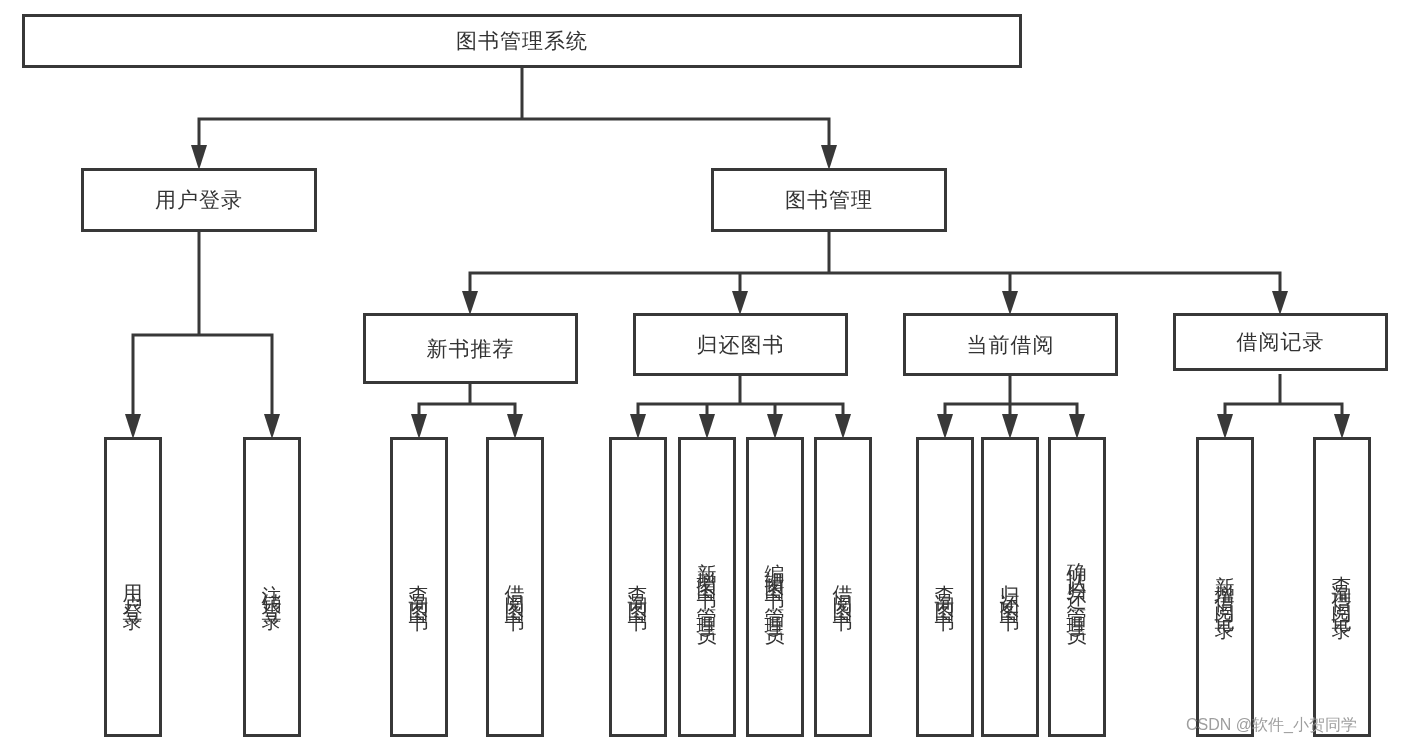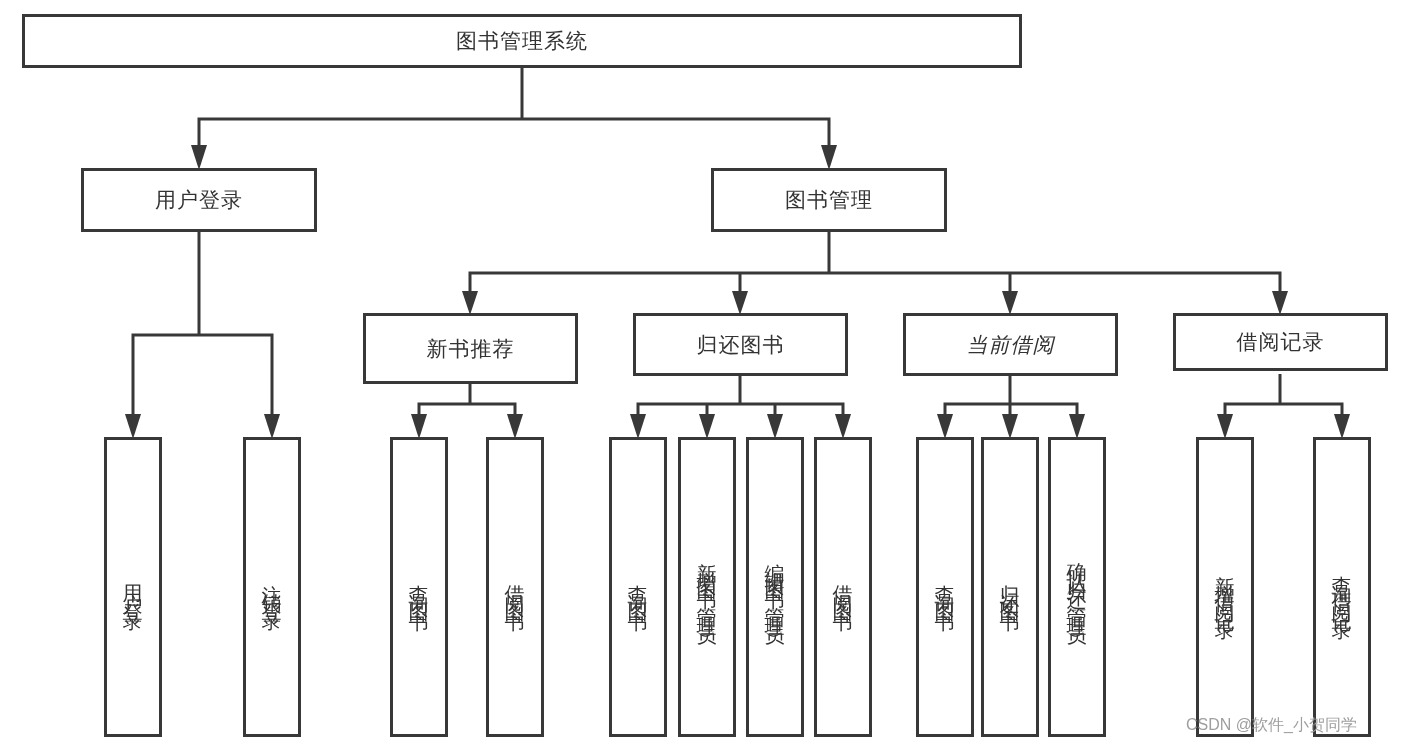--- a/index.html
+++ b/index.html
@@ -135,21 +135,21 @@
   <div class="box" style="left:711px; top:168px; width:236px; height:64px;">
     <span class="hlabel">图书管理</span>
   </div>
 
   <div class="box" style="left:363px; top:313px; width:215px; height:71px;">
     <span class="hlabel">新书推荐</span>
   </div>
   <div class="box" style="left:633px; top:313px; width:215px; height:63px;">
     <span class="hlabel">归还图书</span>
   </div>
-  <div class="box" style="left:903px; top:313px; width:215px; height:63px;font-style:italic;">
+  <div class="box" style="left:903px; top:313px; width:215px; height:63px;">
     <span class="hlabel">当前借阅</span>
   </div>
   <div class="box" style="left:1173px; top:313px; width:215px; height:58px;">
     <span class="hlabel">借阅记录</span>
   </div>
 
   <div class="box leaf" style="left:104px; top:437px; width:58px; height:300px;">
     <span class="vlabel">用户登录</span>
   </div>
   <div class="box leaf" style="left:243px; top:437px; width:58px; height:300px;">

